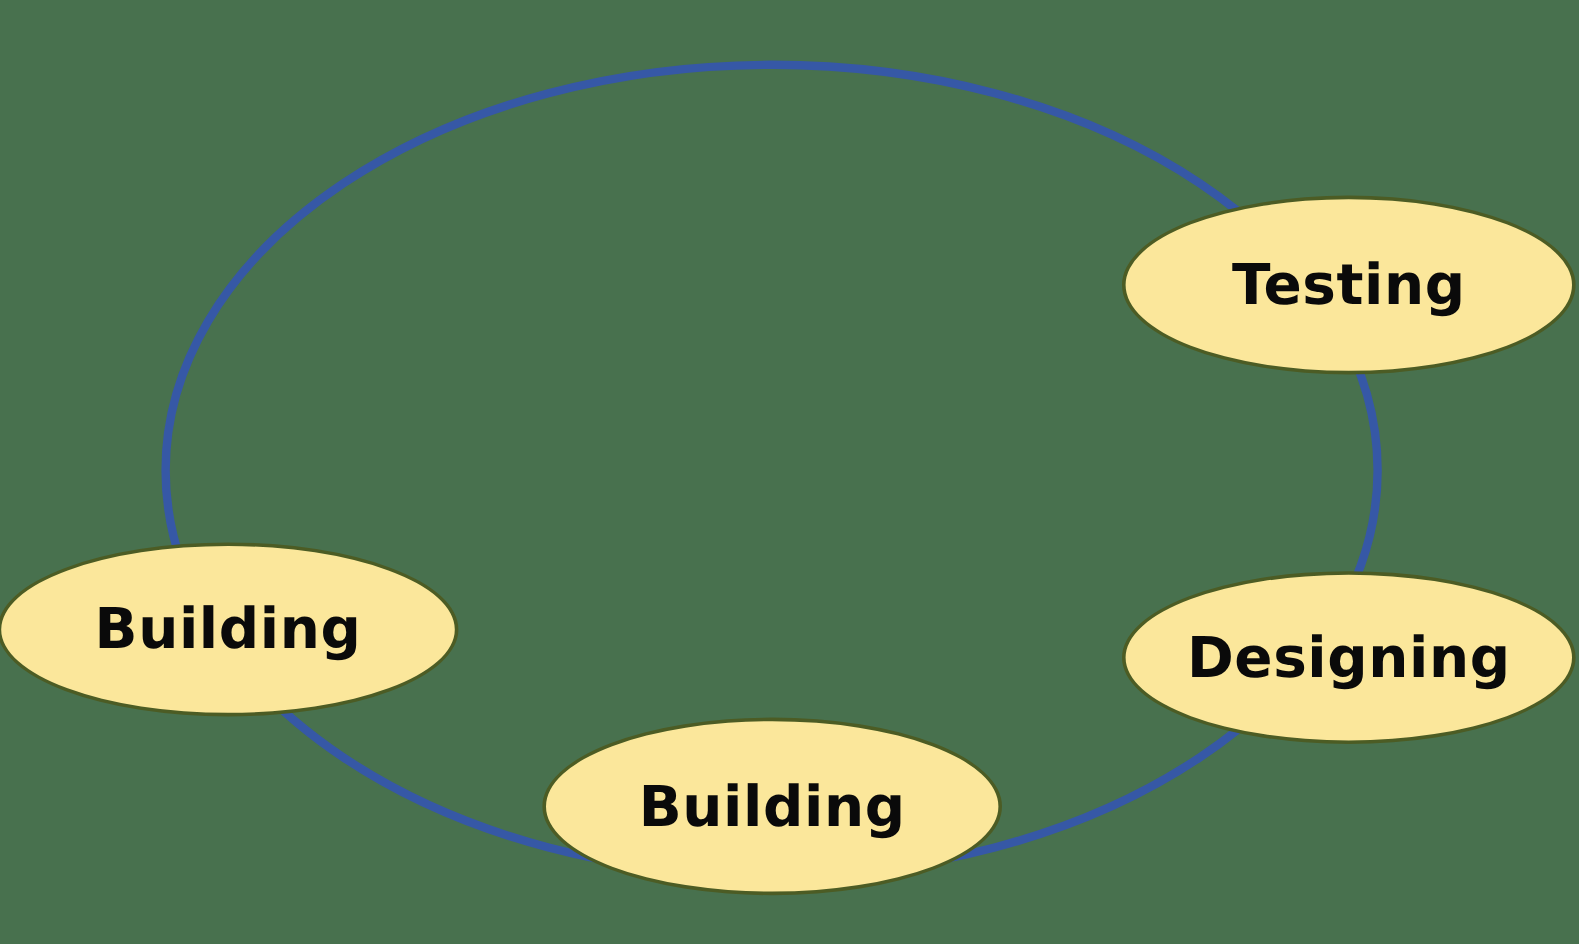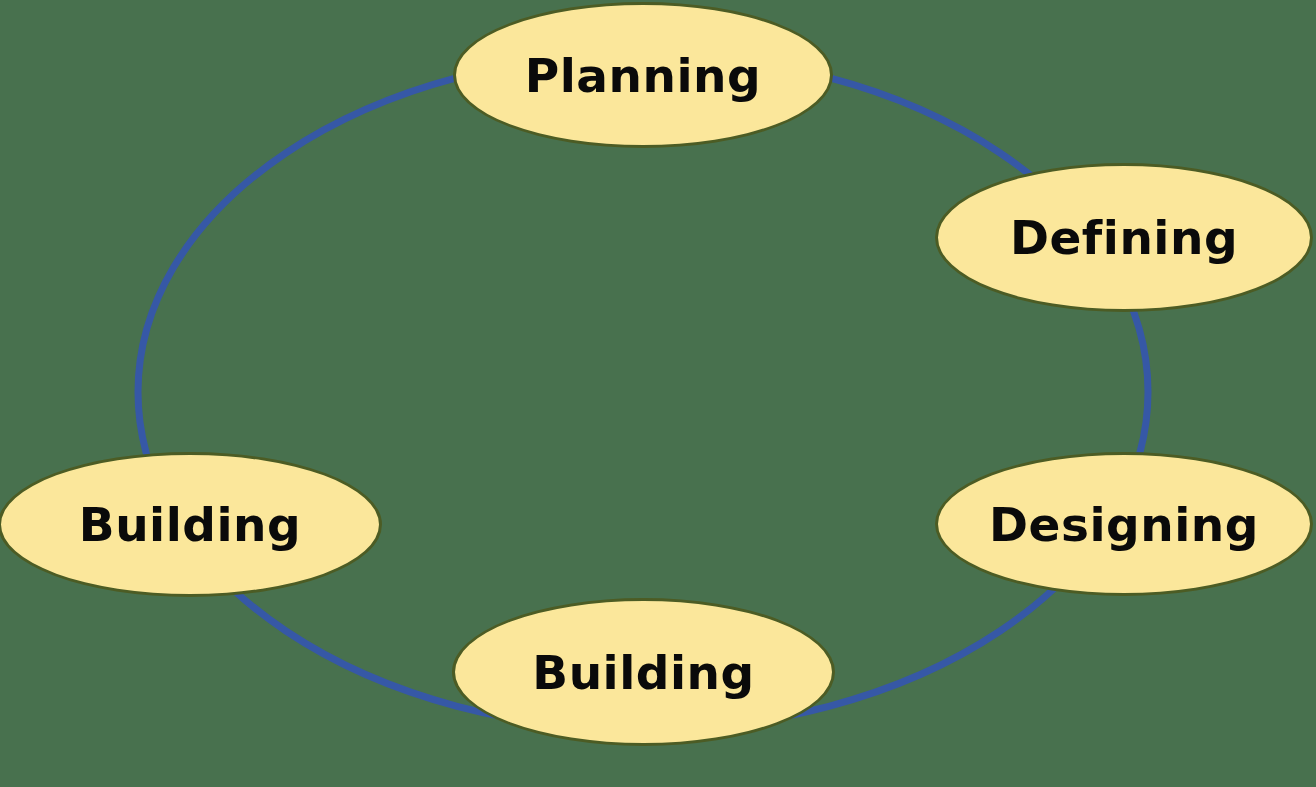--- a/index.html
+++ b/index.html
@@ -41,40 +41,37 @@
     font-weight: 700;
     font-size: 47px;
     letter-spacing: 0.5px;
     color: #0A0A0A;
     white-space: nowrap;
     user-select: none;
   }
   
   .node-planning   { left: 453px; top:   2px; width: 380px; height: 146px; }
   .node-defining   { left: 935px; top: 163px; width: 378px; height: 149px; }
-  .node-designing  { left: 935px; top: 452px; width: 378px; height: 144px; }
+  .node-designing  { left: 935px; top: 476px; width: 378px; height: 144px; }
   .node-building   { left: 452px; top: 598px; width: 383px; height: 148px; }
   .node-testing    { left:  -2px; top: 452px; width: 384px; height: 145px; }
   .node-deployment { left:   2px; top: 168px; width: 378px; height: 142px; }
 </style>
 </head>
 <body>
 
 <div class="stage">
 
   <svg class="ring" viewBox="0 0 1316 787" xmlns="http://www.w3.org/2000/svg" aria-hidden="true">
     <ellipse cx="643" cy="392" rx="505" ry="338" fill="none" stroke="#3658A6" stroke-width="7"></ellipse>
   </svg>
 
-  <div class="node node-planning">
-    <span>Planning</span>
-  </div>
 
   <div class="node node-defining">
-    <span>Defining</span>
+    <span>Testing</span>
   </div>
 
   <div class="node node-designing">
     <span>Designing</span>
   </div>
 
   <div class="node node-building">
     <span>Building</span>
   </div>
 

